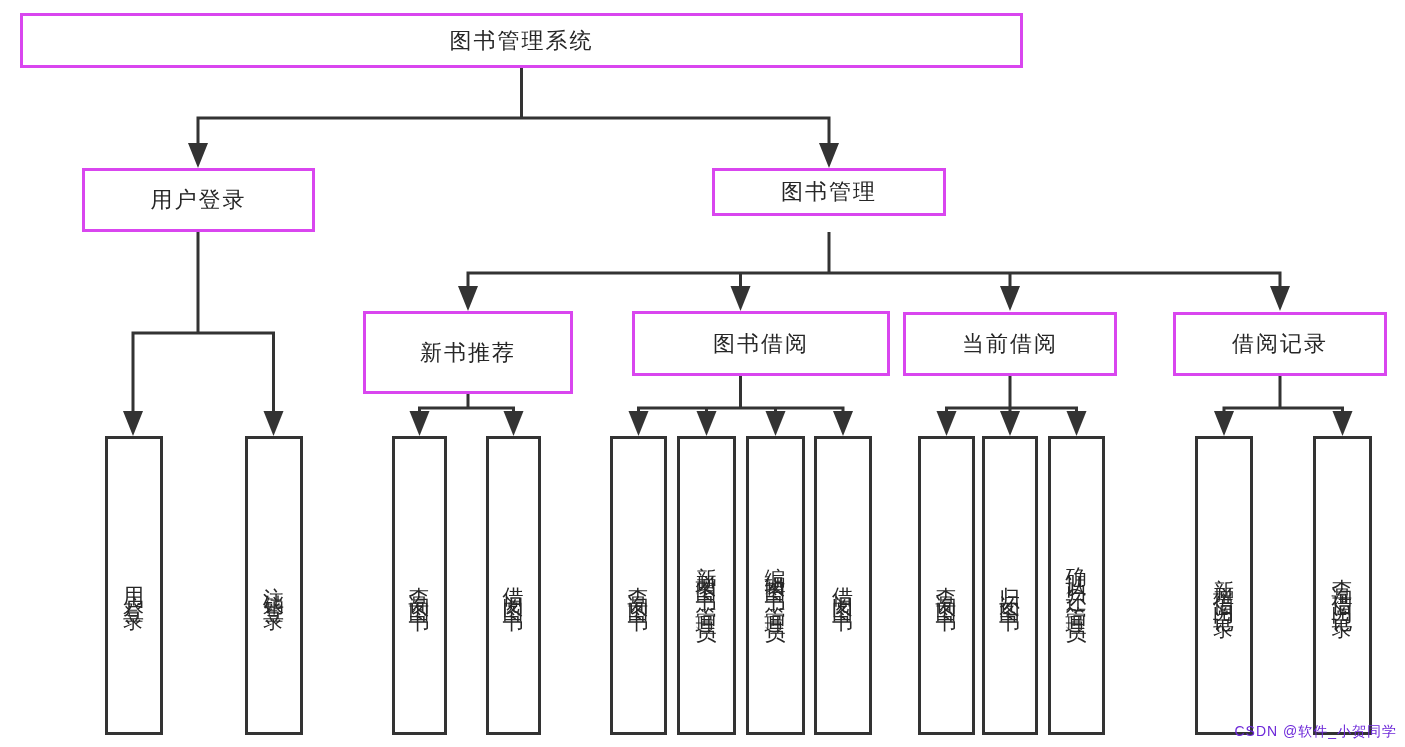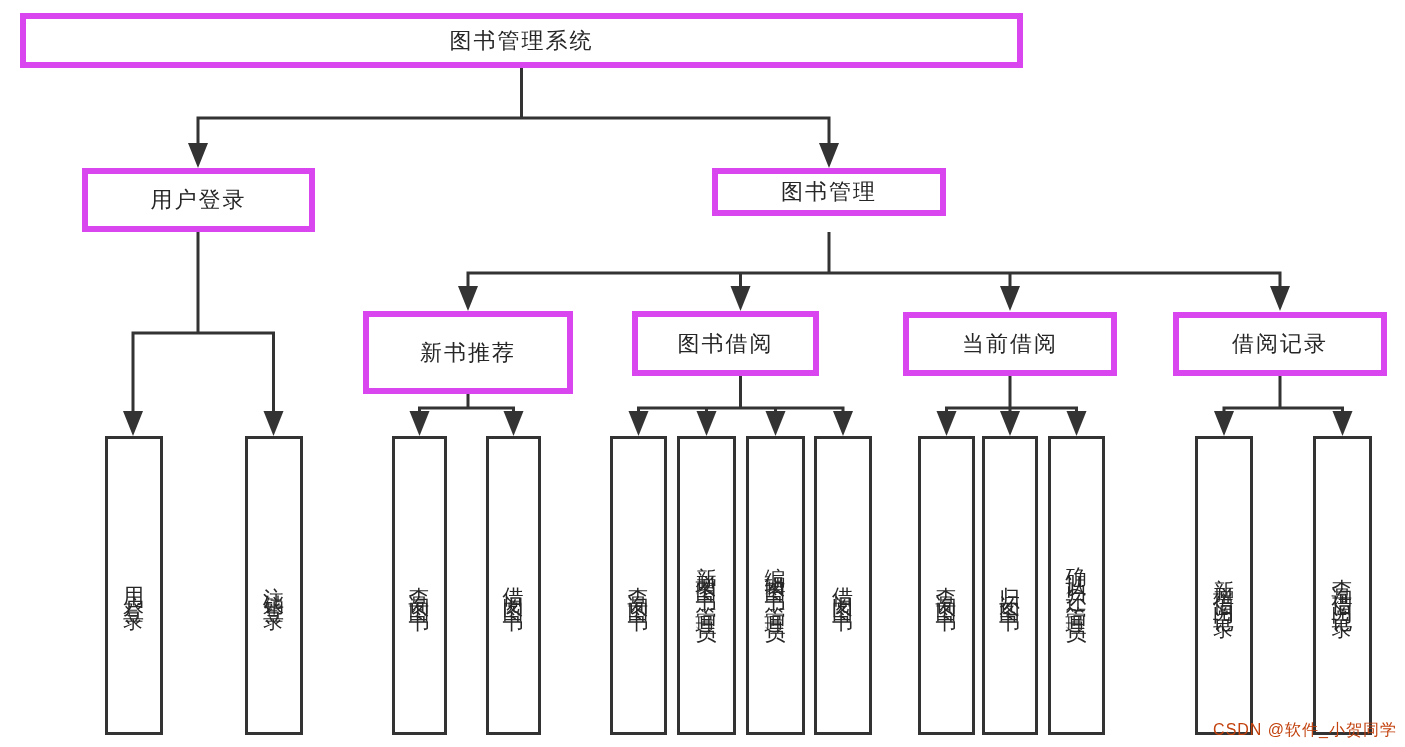--- a/index.html
+++ b/index.html
@@ -2,36 +2,36 @@
 <html><head>
 <meta charset="utf-8">
 <style>
   html,body{margin:0;padding:0;background:#ffffff;}
   .stage{
     position:relative;width:1405px;height:747px;background:#ffffff;
     font-family:"Liberation Sans", sans-serif;overflow:hidden;color:#262626;
   }
   .connectors{position:absolute;left:0;top:0;width:1405px;height:747px;}
   .node{
-    position:absolute;background:#ffffff;border:6px solid #d946ef;
+    position:absolute;background:#ffffff;border:3px solid #d946ef;
     box-sizing:border-box;display:flex;align-items:center;justify-content:center;
     font-size:22px;letter-spacing:2px;color:#262626;white-space:nowrap;
   }
   .leaf{
     position:absolute;background:#ffffff;border:3px solid #333333;
     box-sizing:border-box;display:flex;align-items:center;justify-content:center;
     height:299px;top:436px;color:#262626;
   }
   .leaf span{
     writing-mode:vertical-rl;text-orientation:mixed;
     font-size:21px;letter-spacing:8px;line-height:1;
   }
   .watermark{
-    position:absolute;right:8px;bottom:6px;font-size:16px;letter-spacing:1px;
-    color:#c2410c;z-index:5;white-space:nowrap;margin-left:43px;
+    position:absolute;right:8px;bottom:6px;font-size:14px;letter-spacing:1px;
+    color:#6d28d9;z-index:5;white-space:nowrap;margin-left:43px;
   }
 </style>
 </head>
 <body>
 
 <div class="stage">
 
   <svg class="connectors" viewBox="0 0 1405 747" xmlns="http://www.w3.org/2000/svg">
     <g stroke="#333333" stroke-width="3" fill="none">
       <g>
@@ -90,21 +90,21 @@
       <polygon points="1332.5,411 1352.5,411 1342.5,436"></polygon>
     </g>
   </svg>
 
   <div class="node" style="left:20px;top:13px;width:1003px;height:55px;">图书管理系统</div>
 
   <div class="node" style="left:82px;top:168px;width:233px;height:64px;">用户登录</div>
   <div class="node" style="left:712px;top:168px;width:234px;height:48px;">图书管理</div>
 
   <div class="node" style="left:363px;top:311px;width:210px;height:83px;">新书推荐</div>
-  <div class="node" style="left:632px;top:311px;width:187px;height:65px;">图书借阅</div>
+  <div class="node" style="left:632px;top:311px;width:258px;height:65px;">图书借阅</div>
   <div class="node" style="left:903px;top:312px;width:214px;height:64px;">当前借阅</div>
   <div class="node" style="left:1173px;top:312px;width:214px;height:64px;">借阅记录</div>
 
   <div class="leaf" style="left:105px;width:58px;">
     <span>用户登录</span>
   </div>
   <div class="leaf" style="left:245px;width:58px;">
     <span>注销登录</span>
   </div>
 

